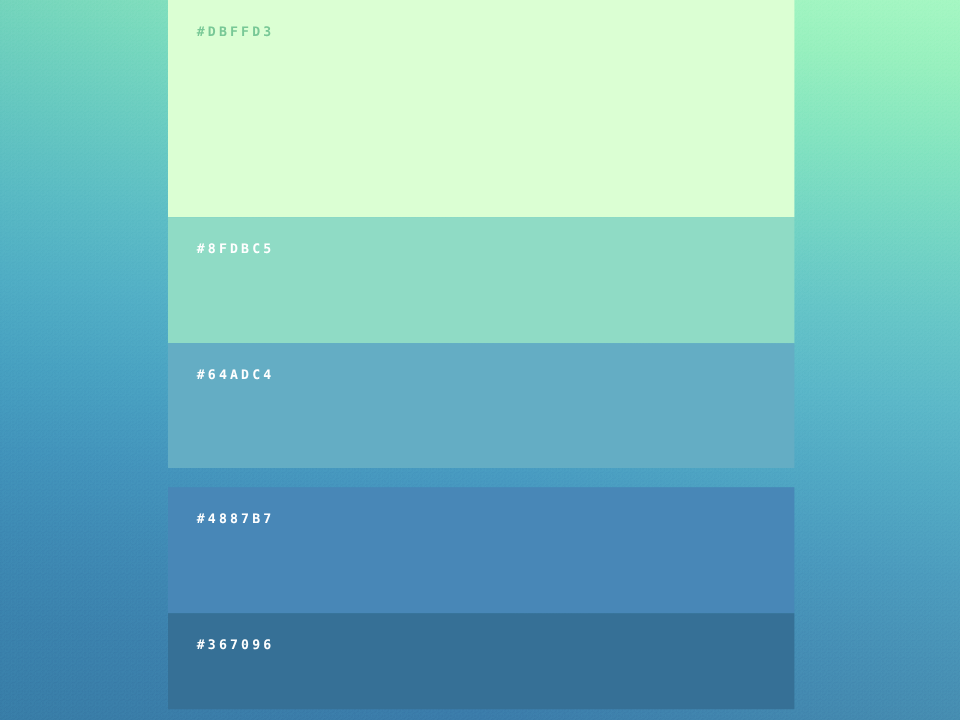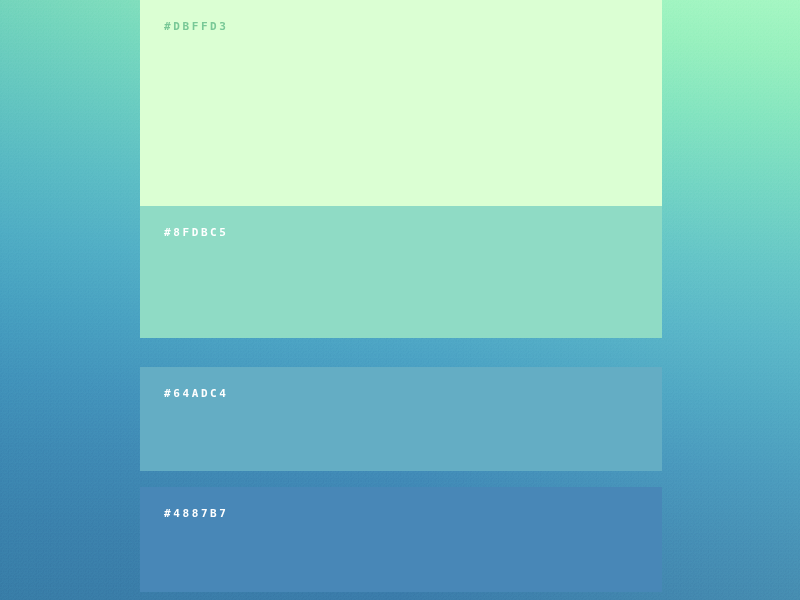--- a/index.html
+++ b/index.html
@@ -103,27 +103,30 @@
 <body>
 
 <div id="palette-canvas">
 
   <div class="bg-gradient"></div>
   <div class="bg-tint"></div>
   <div class="bg-noise"></div>
 
   <div class="swatch-stack" style="left: 140px; width: 522px;">
 
-  <div class="swatch-band muted-label" style="height: 206px; background: rgb(219, 255, 211);">
+  <div class="swatch-band muted-label" style="height: 181px; background: rgb(219, 255, 211);">
         <span class="swatch-label" style="color: rgb(120, 200, 150);">#DBFFD3</span>
       </div>
-      <div class="swatch-band" style="height: 132px; background: rgb(143, 219, 197);">
+      <div class="swatch-band" style="height: 105px; background: rgb(143, 219, 197);">
         <span class="swatch-label" style="color: rgb(255, 255, 255);">#8FDBC5</span>
       </div>
-      <div class="swatch-band" style="height: 104px; background: rgb(100, 173, 196); margin-top: 29px;">
+      <div class="swatch-band" style="height: 104px; background: rgb(100, 173, 196);">
         <span class="swatch-label" style="color: rgb(255, 255, 255);">#64ADC4</span>
       </div>
       <div class="swatch-band" style="height: 105px; background: rgb(72, 135, 183); margin-top: 16px;">
         <span class="swatch-label" style="color: rgb(255, 255, 255);">#4887B7</span>
+      </div>
+      <div class="swatch-band" style="height: 80px; background: rgb(54, 112, 150);">
+        <span class="swatch-label" style="color: rgb(255, 255, 255);">#367096</span>
       </div>
     </div>
 
 </div>
 
 </body></html>

